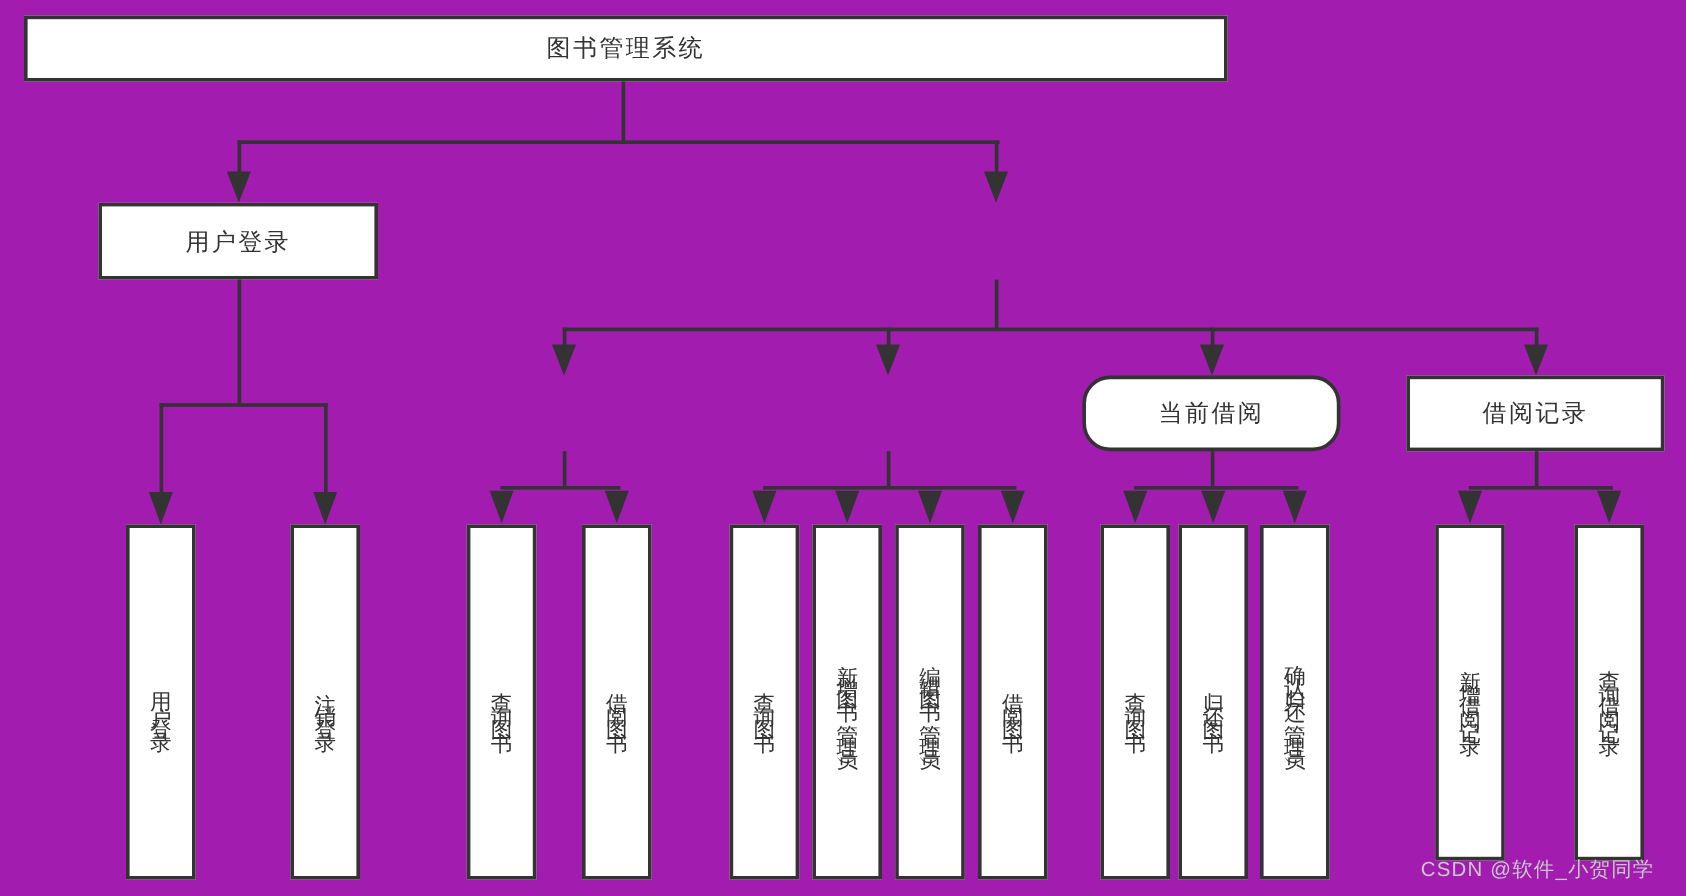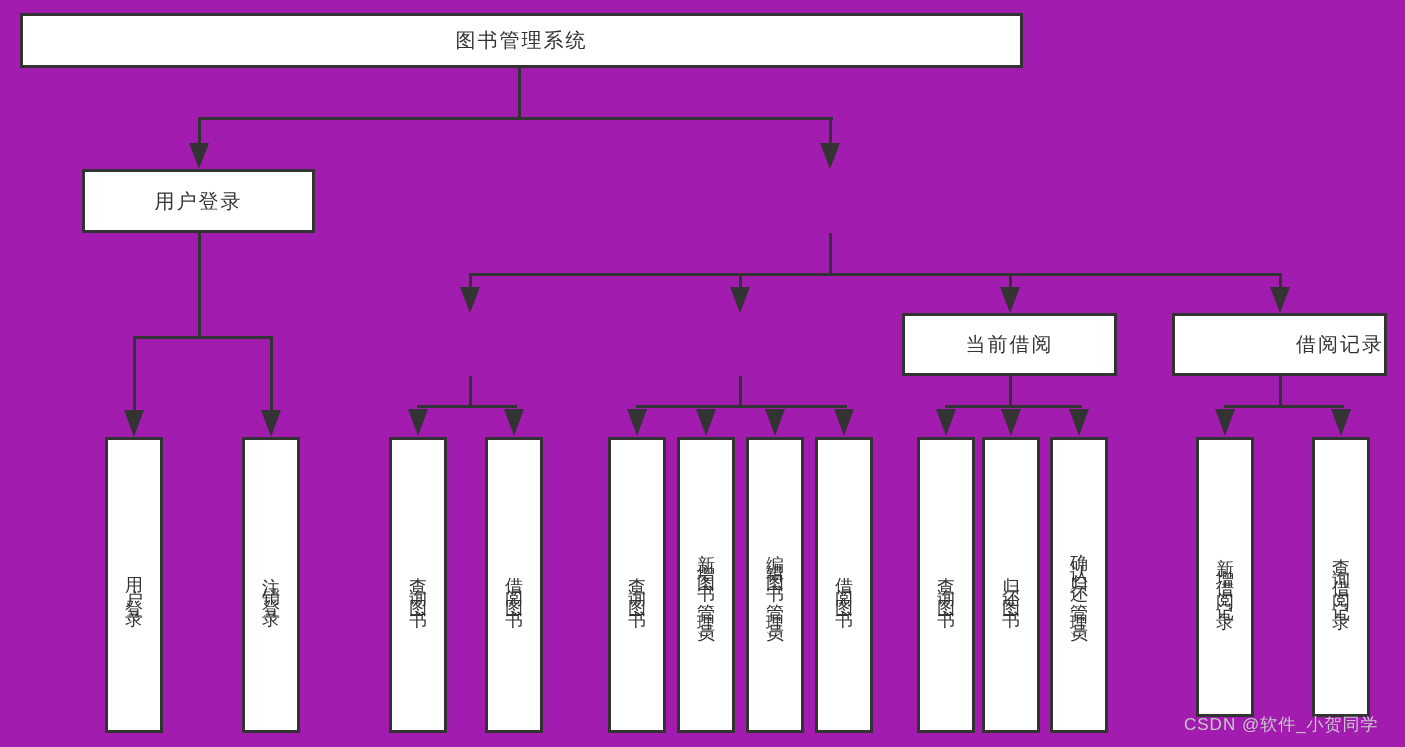--- a/index.html
+++ b/index.html
@@ -65,24 +65,24 @@
   <div class="hl" style="left:469px;top:273px;width:813px;"></div>
   <div class="vl" style="left:469px;top:273px;height:16px;"></div>
   <div class="vl" style="left:739px;top:273px;height:16px;"></div>
   <div class="vl" style="left:1009px;top:273px;height:16px;"></div>
   <div class="vl" style="left:1279px;top:273px;height:16px;"></div>
   <div class="ah short" style="left:460px;top:287px;"></div>
   <div class="ah short" style="left:730px;top:287px;"></div>
   <div class="ah short" style="left:1000px;top:287px;"></div>
   <div class="ah short" style="left:1270px;top:287px;"></div>
 
-  <div class="box" style="left:902px;top:313px;width:215px;height:63px;">
+  <div class="box" style="left:902px;top:313px;width:215px;height:63px;border-radius:23px;">
     <span>当前借阅</span>
   </div>
-  <div class="box" style="left:1172px;top:313px;width:215px;height:63px;justify-content:flex-end;">
+  <div class="box" style="left:1172px;top:313px;width:215px;height:63px;">
     <span>借阅记录</span>
   </div>
 
   <div class="vl" style="left:469px;top:376px;height:31px;"></div>
   <div class="hl" style="left:417px;top:405px;width:100px;"></div>
   <div class="ah" style="left:408px;top:409px;"></div>
   <div class="ah" style="left:504px;top:409px;"></div>
 
   <div class="vl" style="left:739px;top:376px;height:31px;"></div>
   <div class="hl" style="left:636px;top:405px;width:211px;"></div>

